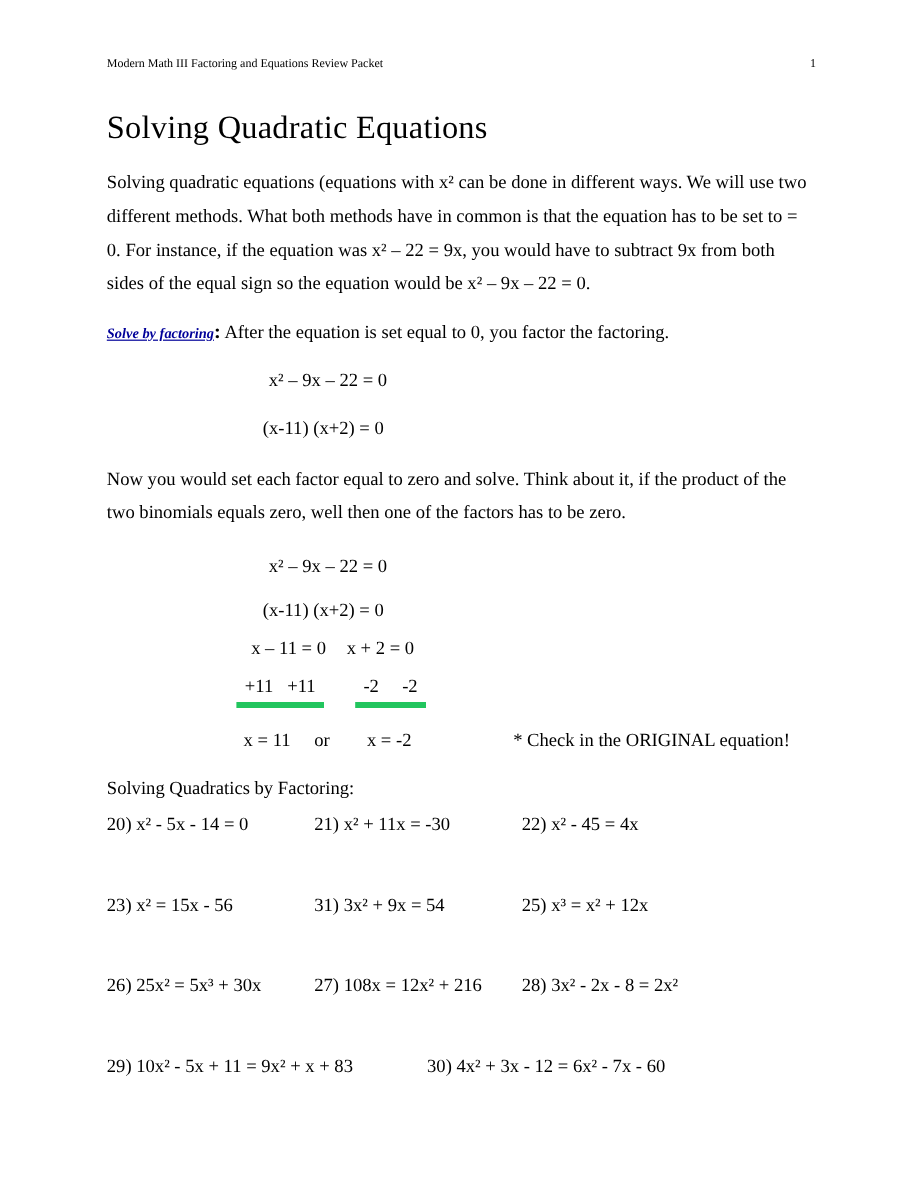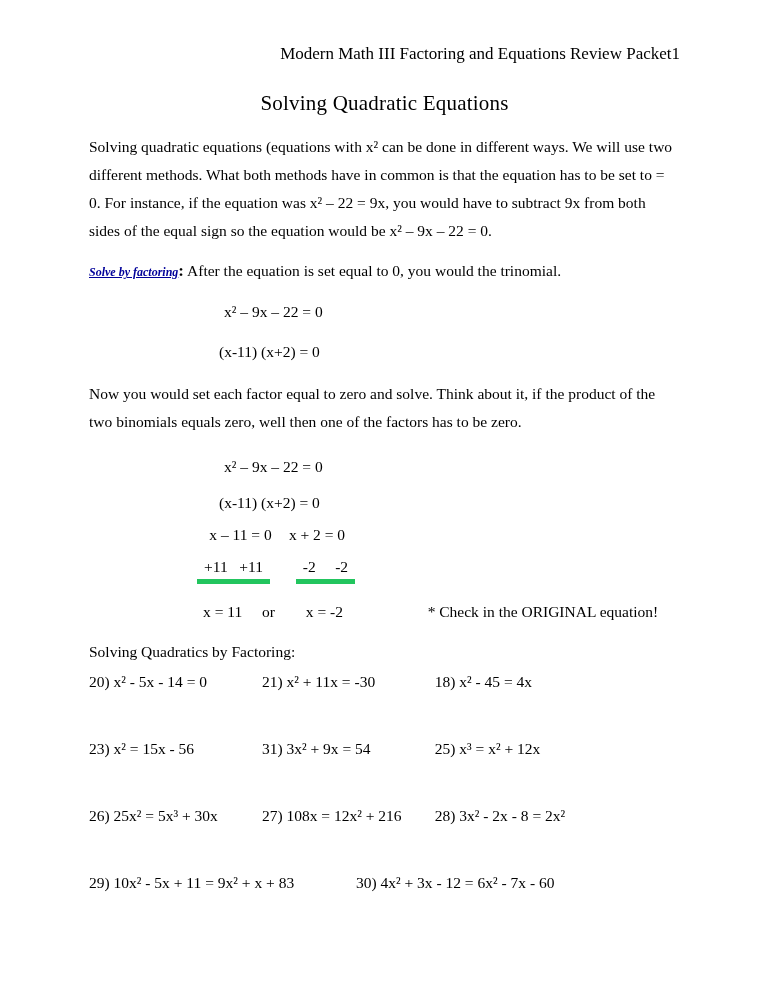--- a/index.html
+++ b/index.html
@@ -9,29 +9,29 @@
     height: 994px;
     overflow: hidden;
     font-family: "Liberation Serif", serif;
     color: #000000;
     font-size: 15.5px;
   }
   .page { padding: 44px 88px 0 89px; width: 768px; height: 994px; }
 
   .header {
     display: flex;
-    justify-content: flex-end;
-    font-size: 17px;
+    justify-content: space-between;
+    font-size: 10px;
     line-height: 19px;
   }
 
   .title {
-    text-align: center;
+    text-align: left;
     font-weight: 400;
-    font-size: 21px;
+    font-size: 27px;
     margin-top: 28px;
     letter-spacing: 0.2px;
   }
 
   .para { margin-top: 17px; line-height: 28px; }
 
   .sbf-line { margin-top: 15px; line-height: 22px; }
   .sbf {
     color: #000099;
     font-weight: bold;
@@ -83,21 +83,21 @@
 
   <div class="header">
     <span>Modern Math III Factoring and Equations Review Packet</span>
     <span>1</span>
   </div>
 
   <h1 class="title">Solving Quadratic Equations</h1>
 
   <p class="para">Solving quadratic equations (equations with x² can be done in different ways.  We will use two different methods.  What both methods have in common is that the equation has to be set to = 0.  For instance, if the equation was x² – 22 = 9x, you would have to subtract 9x from both sides of the equal sign so the equation would be x² – 9x – 22 = 0.</p>
 
-  <p class="sbf-line"><span class="sbf">Solve by factoring</span><span class="sbf-colon">:</span><span> After the equation is set equal to 0, you would the trinomial.</span></p>
+  <p class="sbf-line"><span class="sbf">Solve by factoring</span><span class="sbf-colon">:</span><span> After the equation is set equal to 0, you factor the factoring.</span></p>
 
   <div class="eq eq-a">x² – 9x – 22 = 0</div>
   <div class="eq eq-b">(x-11) (x+2) = 0</div>
 
   <p class="para">Now you would set each factor equal to zero and solve.  Think about it, if the product of the two binomials equals zero, well then one of the factors has to be zero.</p>
 
   <div class="work">
     <div class="eq w-eq1">x² – 9x – 22 = 0</div>
     <div class="eq w-eq2">(x-11) (x+2) = 0</div>
 
@@ -117,21 +117,21 @@
       <span class="sol-right">x = -2</span>
       <span class="check">* Check in the ORIGINAL equation!</span>
     </div>
   </div>
 
   <p class="section-label">Solving Quadratics by Factoring:</p>
 
   <div class="prob-row first">
     <span class="pc w169">20) x² - 5x - 14 = 0</span>
     <span class="pc w169">21) x² + 11x = -30</span>
-    <span class="pc">18) x² - 45 = 4x</span>
+    <span class="pc">22) x² - 45 = 4x</span>
   </div>
 
   <div class="prob-row">
     <span class="pc w169">23) x² = 15x - 56</span>
     <span class="pc w169">31) 3x² + 9x = 54</span>
     <span class="pc">25) x³ = x² + 12x</span>
   </div>
 
   <div class="prob-row">
     <span class="pc w169">26) 25x² = 5x³ + 30x</span>

